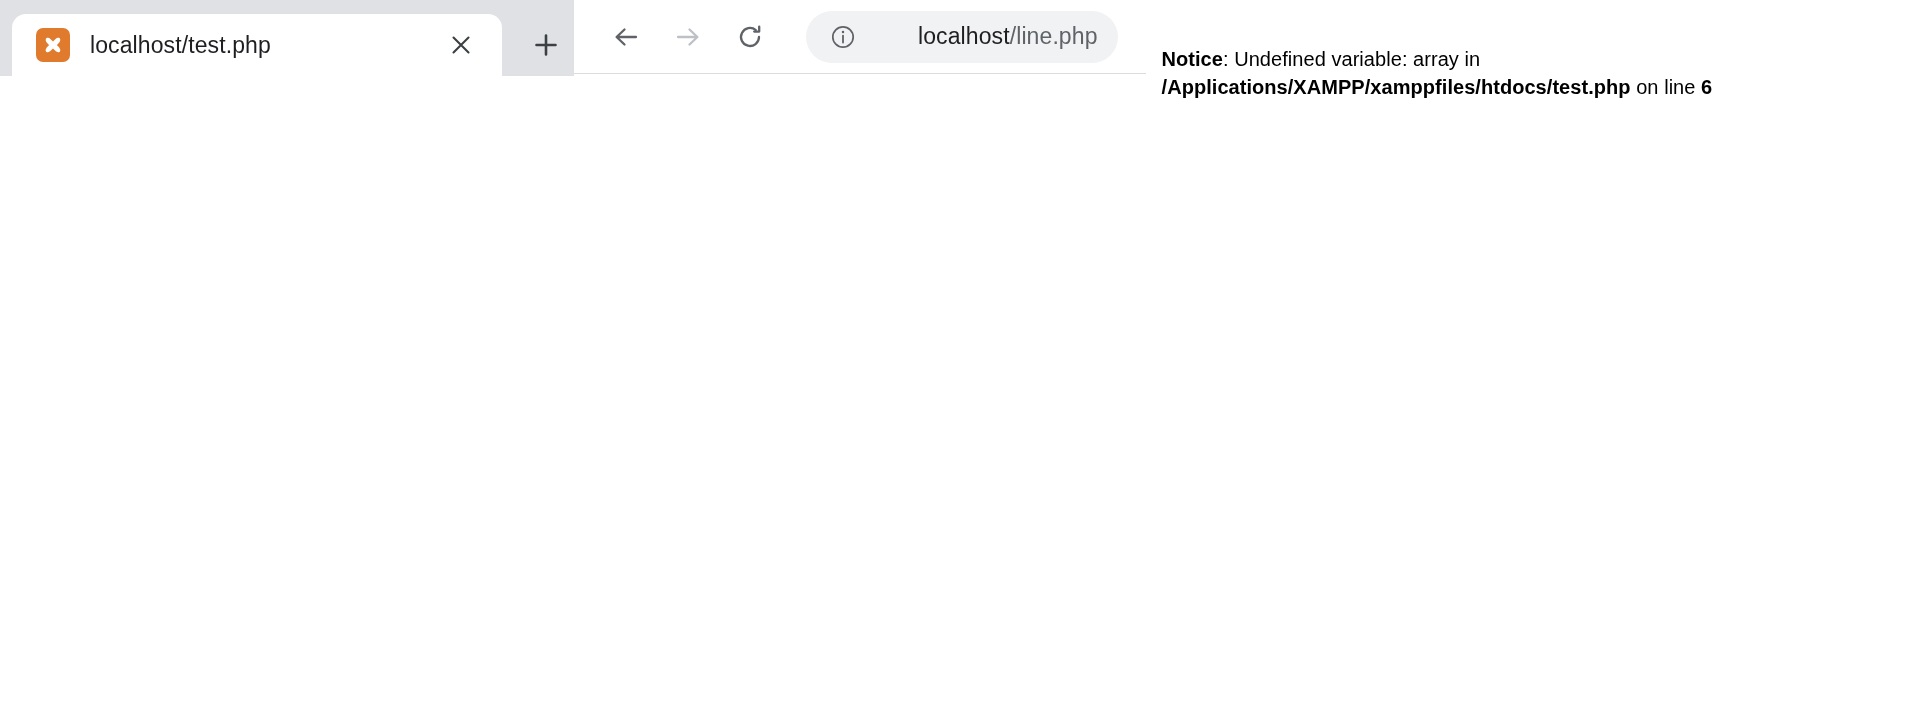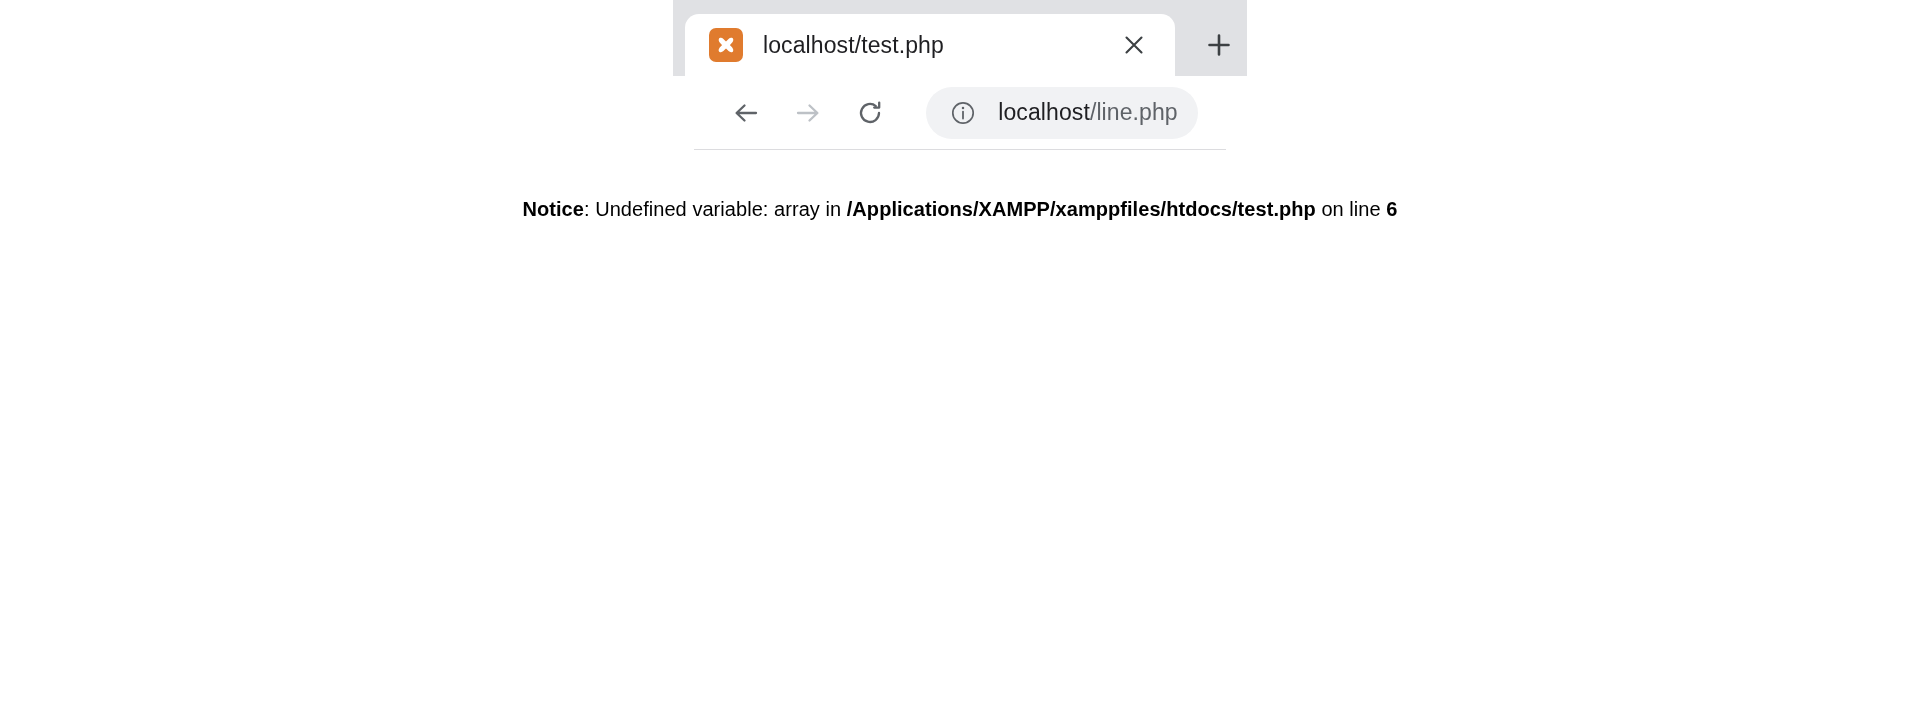--- a/index.html
+++ b/index.html
@@ -12,23 +12,22 @@
     background: #ffffff;
     font-family: "Liberation Sans", sans-serif;
     overflow: hidden;
   }
 
   
   .browser {
     width: 1920px;
     height: 708px;
     display: flex;
-    flex-direction: column;
-    background: #ffffff;
-    align-items: center;
+    flex-direction: row;
+    background: #ffffff;
   }
 
   
   .tabstrip {
     height: 76px;
     background: #e0e1e4;
     display: flex;
     align-items: flex-end;
     padding-left: 12px;
     box-sizing: border-box;
@@ -139,21 +138,21 @@
     justify-content: center;
     margin-right: 18px;
   }
 
   .omnibox-url {
     font-size: 23px;
     color: #5f6368;
     white-space: nowrap;
     letter-spacing: 0.1px;
   }
-  .omnibox-url .host { color: #1f1f22; }
+  .omnibox-url .host { color: #1f1f22; margin-left: 40px; }
 
   
   .page {
     flex: 1 1 auto;
     background: #ffffff;
     padding: 46px 16px 0 16px;
     box-sizing: border-box;
     overflow: hidden;
   }
 

